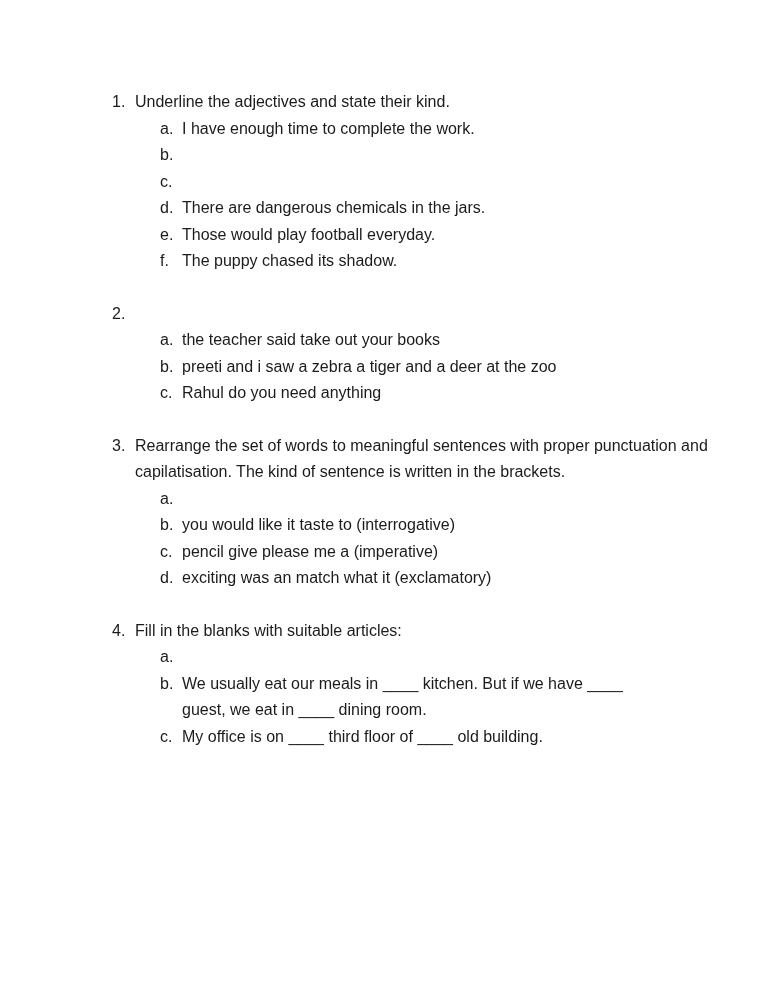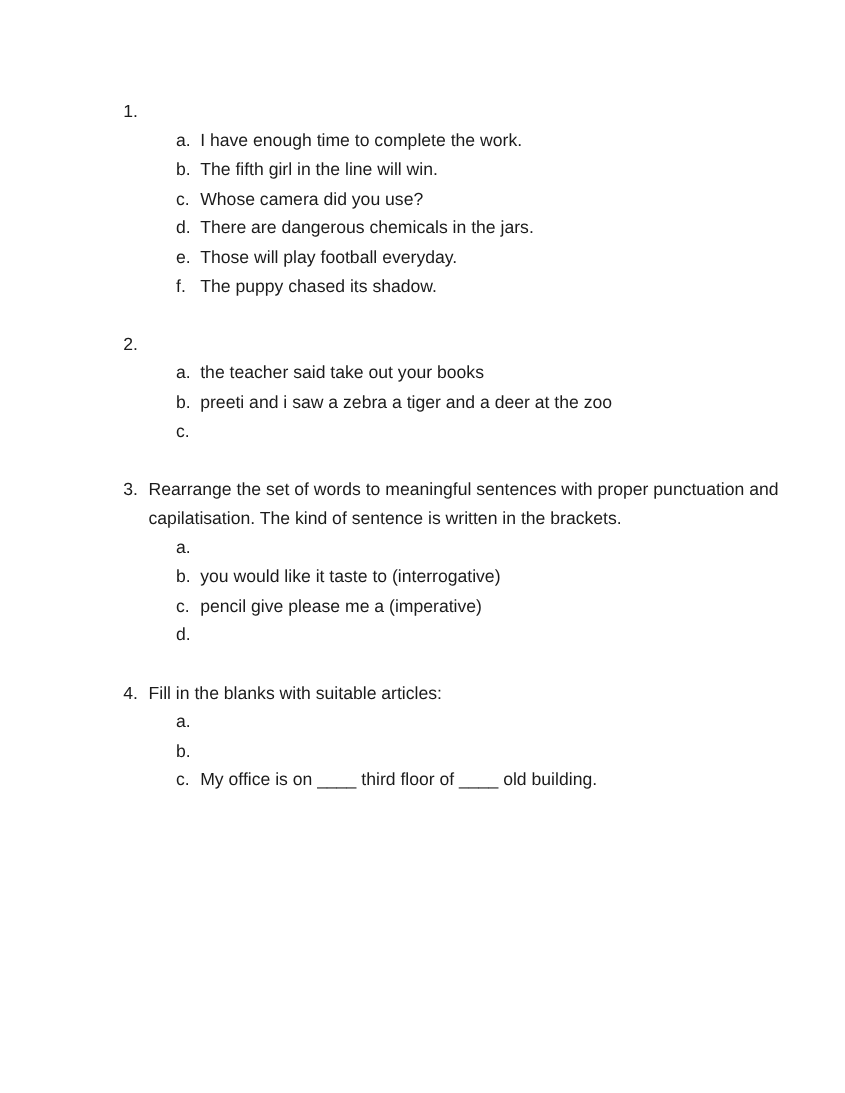--- a/index.html
+++ b/index.html
@@ -49,41 +49,40 @@
   }
 </style>
 </head>
 <body>
 
 <div class="page">
 
   <section class="question">
     <div class="q-line">
       <span class="q-num">1.</span>
+      <span class="q-prompt">Underline the adjectives and state their kind.</span>
     </div>
     <div class="sub-list">
       <div class="sub-line">
         <span class="sub-letter">a.</span>
         <span class="sub-text">I have enough time to complete the work.</span>
       </div>
       <div class="sub-line">
         <span class="sub-letter">b.</span>
-        <span class="sub-text">The fifth girl in the line will win.</span>
       </div>
       <div class="sub-line">
         <span class="sub-letter">c.</span>
-        <span class="sub-text">Whose camera did you use?</span>
       </div>
       <div class="sub-line">
         <span class="sub-letter">d.</span>
         <span class="sub-text">There are dangerous chemicals in the jars.</span>
       </div>
       <div class="sub-line">
         <span class="sub-letter">e.</span>
-        <span class="sub-text">Those will play football everyday.</span>
+        <span class="sub-text">Those would play football everyday.</span>
       </div>
       <div class="sub-line">
         <span class="sub-letter">f.</span>
         <span class="sub-text">The puppy chased its shadow.</span>
       </div>
     </div>
   </section>
 
   <section class="question">
     <div class="q-line">
@@ -93,20 +92,21 @@
       <div class="sub-line">
         <span class="sub-letter">a.</span>
         <span class="sub-text">the teacher said take out your books</span>
       </div>
       <div class="sub-line">
         <span class="sub-letter">b.</span>
         <span class="sub-text">preeti and i saw a zebra a tiger and a deer at the zoo</span>
       </div>
       <div class="sub-line">
         <span class="sub-letter">c.</span>
+        <span class="sub-text">Rahul do you need anything</span>
       </div>
     </div>
   </section>
 
   <section class="question">
     <div class="q-line">
       <span class="q-num">3.</span>
       <span class="q-prompt">Rearrange the set of words to meaningful sentences with proper punctuation and capilatisation. The kind of sentence is written in the brackets.</span>
     </div>
     <div class="sub-list">
@@ -116,35 +116,37 @@
       <div class="sub-line">
         <span class="sub-letter">b.</span>
         <span class="sub-text">you would like it taste to (interrogative)</span>
       </div>
       <div class="sub-line">
         <span class="sub-letter">c.</span>
         <span class="sub-text">pencil give please me a (imperative)</span>
       </div>
       <div class="sub-line">
         <span class="sub-letter">d.</span>
+        <span class="sub-text">exciting was an match what it (exclamatory)</span>
       </div>
     </div>
   </section>
 
   <section class="question">
     <div class="q-line">
       <span class="q-num">4.</span>
       <span class="q-prompt">Fill in the blanks with suitable articles:</span>
     </div>
     <div class="sub-list">
       <div class="sub-line">
         <span class="sub-letter">a.</span>
       </div>
       <div class="sub-line">
         <span class="sub-letter">b.</span>
+        <span class="sub-text">We usually eat our meals in ____ kitchen. But if we have ____ guest, we eat in ____ dining room.</span>
       </div>
       <div class="sub-line">
         <span class="sub-letter">c.</span>
         <span class="sub-text">My office is on ____ third floor of ____ old building.</span>
       </div>
     </div>
   </section>
 
 </div>
 

